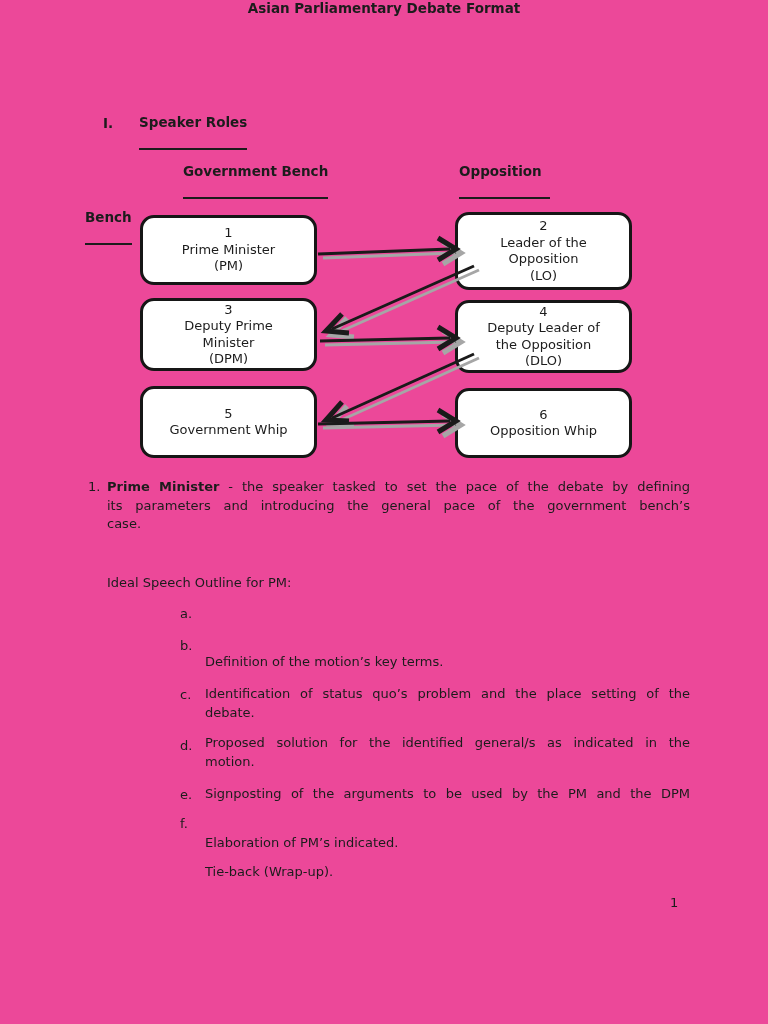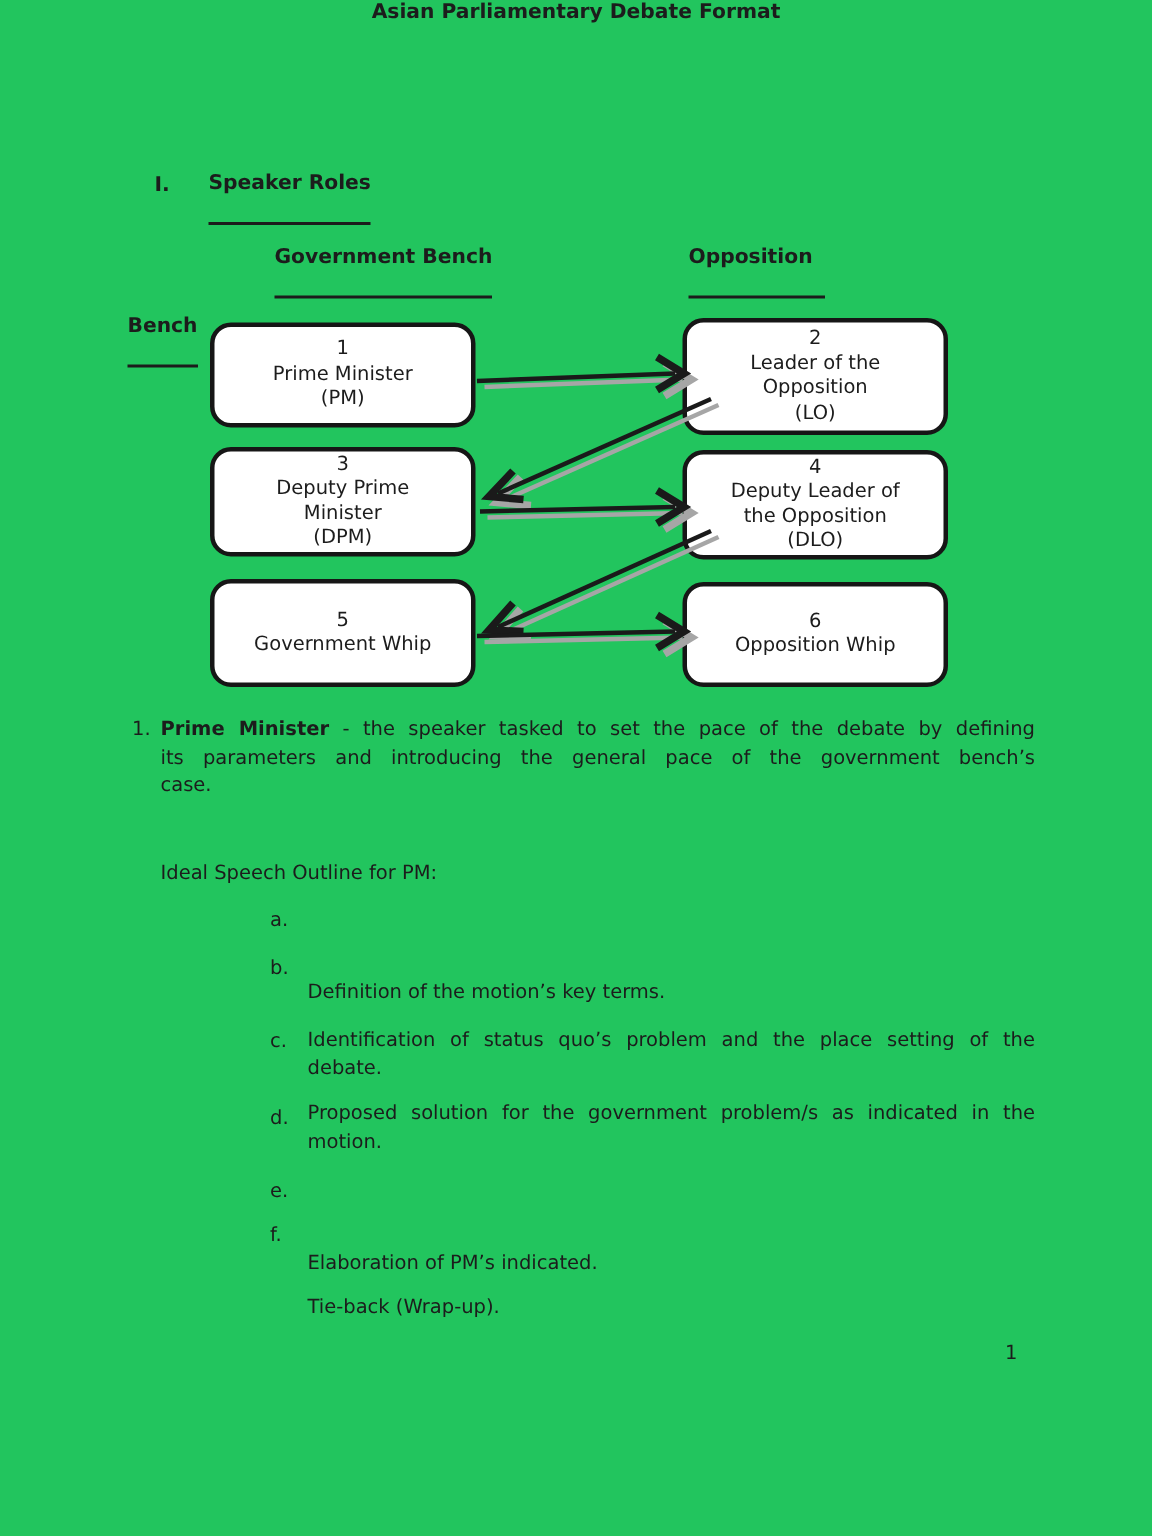--- a/index.html
+++ b/index.html
@@ -5,21 +5,21 @@
   html, body { margin: 0; padding: 0; }
   body {
     width: 768px; height: 1024px;
     background: #ffffff;
     font-family: "DejaVu Sans", "Liberation Sans", sans-serif;
     color: #1c1c1c;
   }
   .page {
     position: relative;
     width: 768px; height: 1024px;
-    background: #22c55e;
+    background: #ec4899;
     overflow: hidden;
   }
   .abs { position: absolute; }
   .bold { font-weight: bold; }
   .ul {
     border-bottom: 2px solid #1c1c1c;
     padding-bottom: 18px;
     display: inline-block;
     line-height: 1.1;
   }
@@ -159,26 +159,27 @@
   <div class="item-text" style="top:605px">Definition of the motion’s key terms.</div>
 
   <div class="item-marker" style="top:637px">b.</div>
   <div class="item-text" style="top:637px">
     <div class="jline">Identification of status quo’s problem and the place setting of the</div>
     <div>debate.</div>
   </div>
 
   <div class="item-marker" style="top:686px">c.</div>
   <div class="item-text" style="top:686px">
-    <div class="jline">Proposed solution for the government problem/s as indicated in the</div>
+    <div class="jline">Proposed solution for the identified general/s as indicated in the</div>
     <div>motion.</div>
   </div>
 
   <div class="item-marker" style="top:737px">d.</div>
   <div class="item-text" style="top:737px">
+    <div class="jline">Signposting of the arguments to be used by the PM and the DPM</div>
   </div>
 
   <div class="item-marker" style="top:786px">e.</div>
   <div class="item-text" style="top:786px">Elaboration of PM’s indicated.</div>
 
   <div class="item-marker" style="top:815px">f.</div>
   <div class="item-text" style="top:815px">Tie-back (Wrap-up).</div>
 
   <div class="abs page-number">1</div>
 

